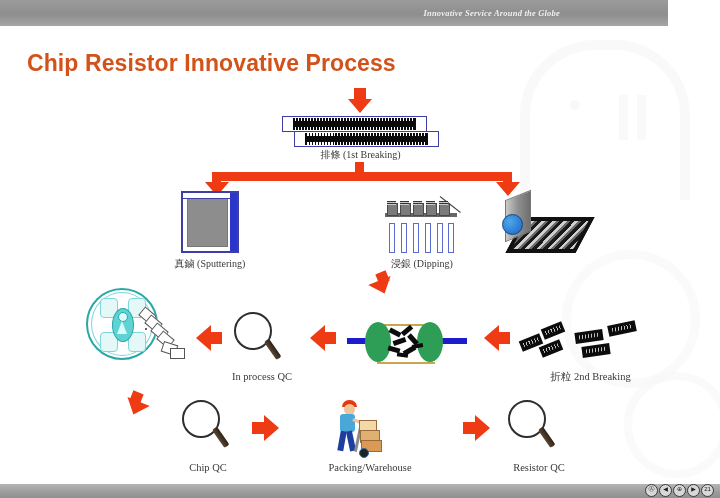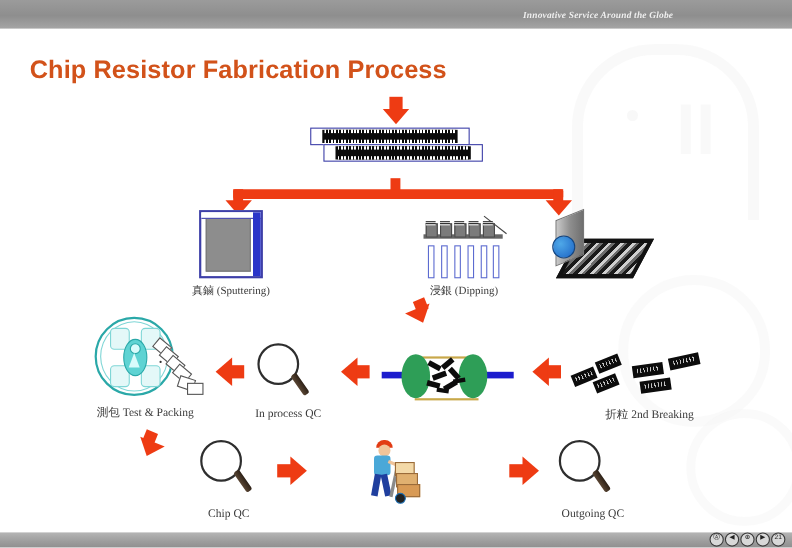--- a/index.html
+++ b/index.html
@@ -6,21 +6,21 @@
   body{
     width:720px;height:498px;overflow:hidden;
     background:#ffffff;
     font-family:"Liberation Serif", serif;
     position:relative;
   }
   .slide{position:absolute;inset:0;background:#fff;overflow:hidden;}
 
   
   .header{
-    position:absolute;left:0;top:0;width:720px;height:26px;
+    position:absolute;left:0;top:0;width:668px;height:26px;
     background:linear-gradient(to bottom,#9b9b9b 0%,#8e8e8e 55%,#a5a5a5 100%);
   }
   .header-tag{
     position:absolute;right:108px;top:8px;
     font-family:"Liberation Serif", serif;
     font-style:italic;font-weight:bold;
     font-size:8.5px;color:#efefef;letter-spacing:.2px;
     white-space:nowrap;
   }
   .header-logo{
@@ -203,39 +203,40 @@
   <div class="wm wm-bar"></div>
   <div class="wm wm-bar2"></div>
   <div class="wm wm-dot"></div>
   <div class="wm wm-c1"></div>
   <div class="wm wm-c2"></div>
 
   <div class="header">
     <div class="header-tag">Innovative Service Around the Globe</div>
   </div>
 
-  <div class="title">Chip Resistor Fabrication Process</div>
+  <div class="title">Chip Resistor Innovative Process</div>
 
   <div class="arw" style="left:348px;top:88px;">
     <div class="arw-down-stem" style="left:6px;top:0;width:12px;height:12px;"></div>
     <div class="arw-down" style="position:absolute;left:0;top:11px;"></div>
   </div>
 
   <div class="sub-wrap">
     <div class="sub-plate" style="left:0;top:0;width:143px;height:14px;">
       <div class="sub-black" style="left:10px;top:1px;right:10px;bottom:1px;"></div>
       <div class="sub-dash" style="left:12px;right:12px;"></div>
       <div class="sub-dash2" style="left:12px;right:12px;"></div>
     </div>
     <div class="sub-plate" style="left:12px;top:15px;width:143px;height:14px;">
       <div class="sub-black" style="left:10px;top:1px;right:10px;bottom:1px;"></div>
       <div class="sub-dash" style="left:12px;right:12px;"></div>
       <div class="sub-dash2" style="left:12px;right:12px;"></div>
     </div>
   </div>
+  <div class="lbl" style="left:283px;top:148px;width:155px;">排條 (1st Breaking)</div>
 
   <div class="conn-v" style="left:355px;top:162px;height:13px;"></div>
   <div class="conn-h" style="left:212px;top:172px;width:300px;"></div>
   <div class="conn-v" style="left:212px;top:172px;height:12px;"></div>
   <div class="conn-v" style="left:503px;top:172px;height:12px;"></div>
   <div class="arw-down" style="position:absolute;left:205px;top:182px;"></div>
   <div class="arw-down" style="position:absolute;left:496px;top:182px;"></div>
 
   <div class="sput">
     <div class="sput-frame"></div>
@@ -294,21 +295,20 @@
     <div class="reel-dot"></div>
   </div>
   <div class="tape">
     <div class="tape-seg" style="left:0px;top:0px;transform:rotate(40deg);"></div>
     <div class="tape-seg" style="left:6px;top:8px;transform:rotate(40deg);"></div>
     <div class="tape-seg" style="left:12px;top:16px;transform:rotate(40deg);"></div>
     <div class="tape-seg" style="left:18px;top:24px;transform:rotate(40deg);"></div>
     <div class="tape-seg" style="left:22px;top:33px;transform:rotate(18deg);"></div>
     <div class="tape-seg" style="left:30px;top:38px;transform:rotate(0deg);"></div>
   </div>
-  <div class="lbl lbl-big" style="left:72px;top:368px;width:120px;">測包 Test  &amp;  Packing</div>
 
   <div class="arw" style="left:196px;top:325px;">
     <div class="arw-left" style="position:absolute;left:0;top:0;"></div>
     <div class="arw-left-stem" style="left:14px;top:7px;width:12px;height:12px;"></div>
   </div>
 
   <div class="mag" style="left:234px;top:312px;width:52px;height:54px;">
     <div class="mag-lens" style="left:0;top:0;width:34px;height:34px;"></div>
     <div class="mag-handle" style="left:30px;top:30px;width:6px;height:22px;transform:rotate(-35deg);"></div>
   </div>
@@ -371,31 +371,32 @@
     <div class="w-torso"></div>
     <div class="w-arm" style="left:28px;top:20px;width:14px;transform:rotate(22deg);"></div>
     <div class="w-leg" style="left:14px;top:33px;width:6px;height:20px;transform:rotate(10deg);"></div>
     <div class="w-leg" style="left:23px;top:33px;width:6px;height:20px;transform:rotate(-12deg);"></div>
     <div class="w-cart"></div>
     <div class="box" style="left:34px;top:22px;width:16px;height:11px;background:#f3d9a8;"></div>
     <div class="box" style="left:35px;top:32px;width:18px;height:11px;background:#e0b070;"></div>
     <div class="box" style="left:36px;top:42px;width:19px;height:10px;background:#d89a55;"></div>
     <div class="w-wheel"></div>
   </div>
+  <div class="lbl lbl-big" style="left:300px;top:462px;width:140px;">Packing/Warehouse</div>
 
   <div class="arw" style="left:463px;top:415px;">
     <div class="arw-left-stem" style="left:0;top:7px;width:14px;height:12px;"></div>
     <div class="arw-right" style="position:absolute;left:12px;top:0;"></div>
   </div>
 
   <div class="mag" style="left:508px;top:400px;width:52px;height:54px;">
     <div class="mag-lens" style="left:0;top:0;width:34px;height:34px;"></div>
     <div class="mag-handle" style="left:30px;top:30px;width:6px;height:22px;transform:rotate(-35deg);"></div>
   </div>
-  <div class="lbl lbl-big" style="left:492px;top:462px;width:94px;">Outgoing QC</div>
+  <div class="lbl lbl-big" style="left:492px;top:462px;width:94px;">Resistor QC</div>
 
   <div class="fnav-line"></div>
   <div class="footer"></div>
   <div class="footer-nav">
     <div class="fnav">Ⓐ</div>
     <div class="fnav">◀</div>
     <div class="fnav">⊕</div>
     <div class="fnav">▶</div>
     <div class="fnav">21</div>
   </div>

